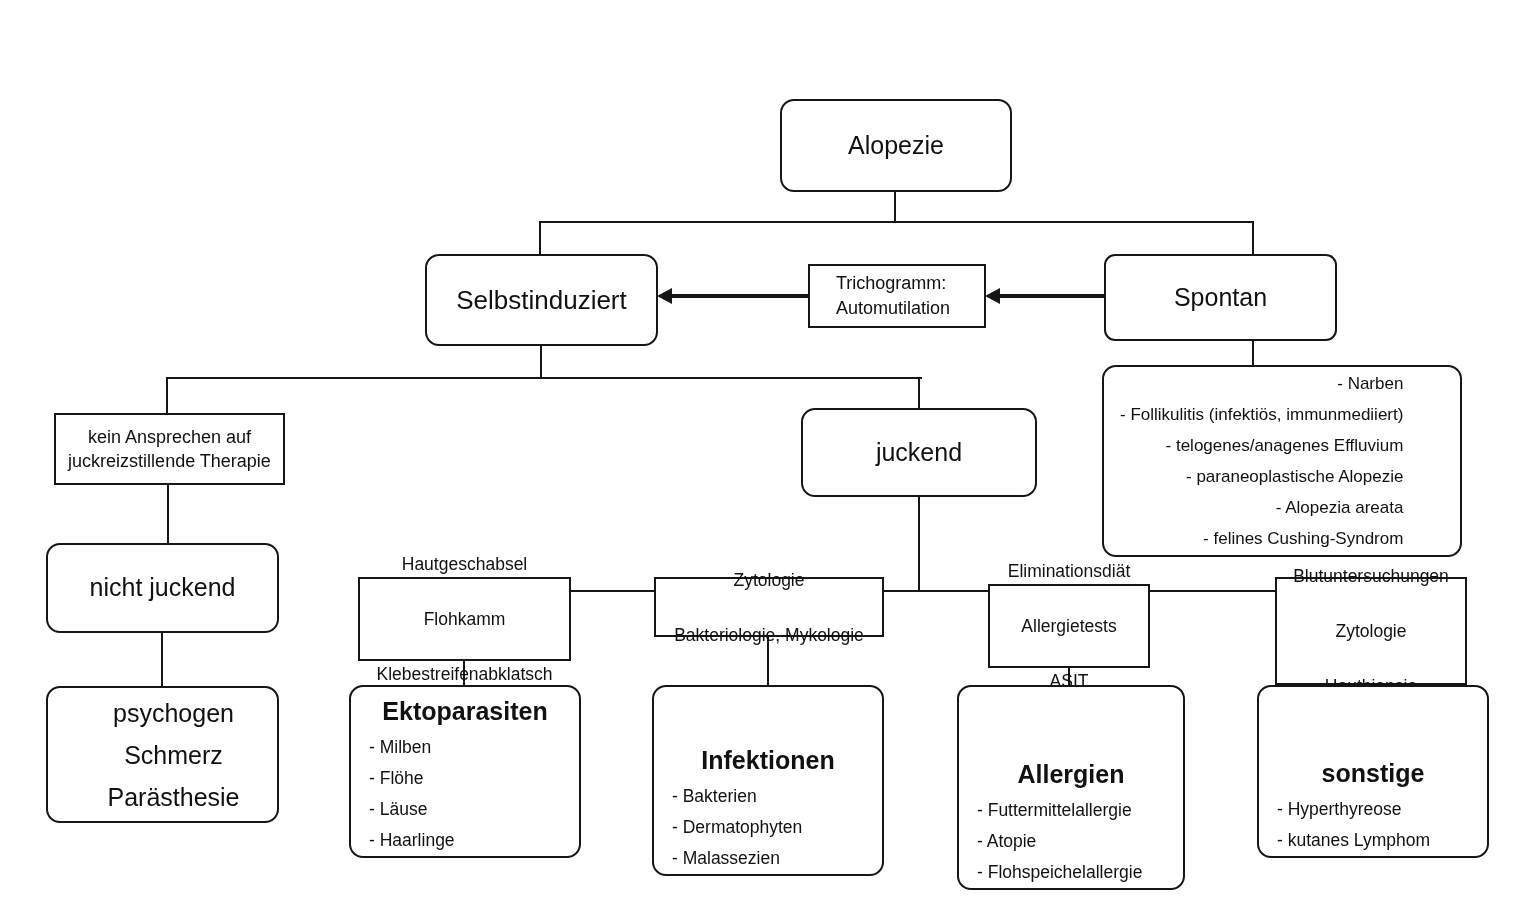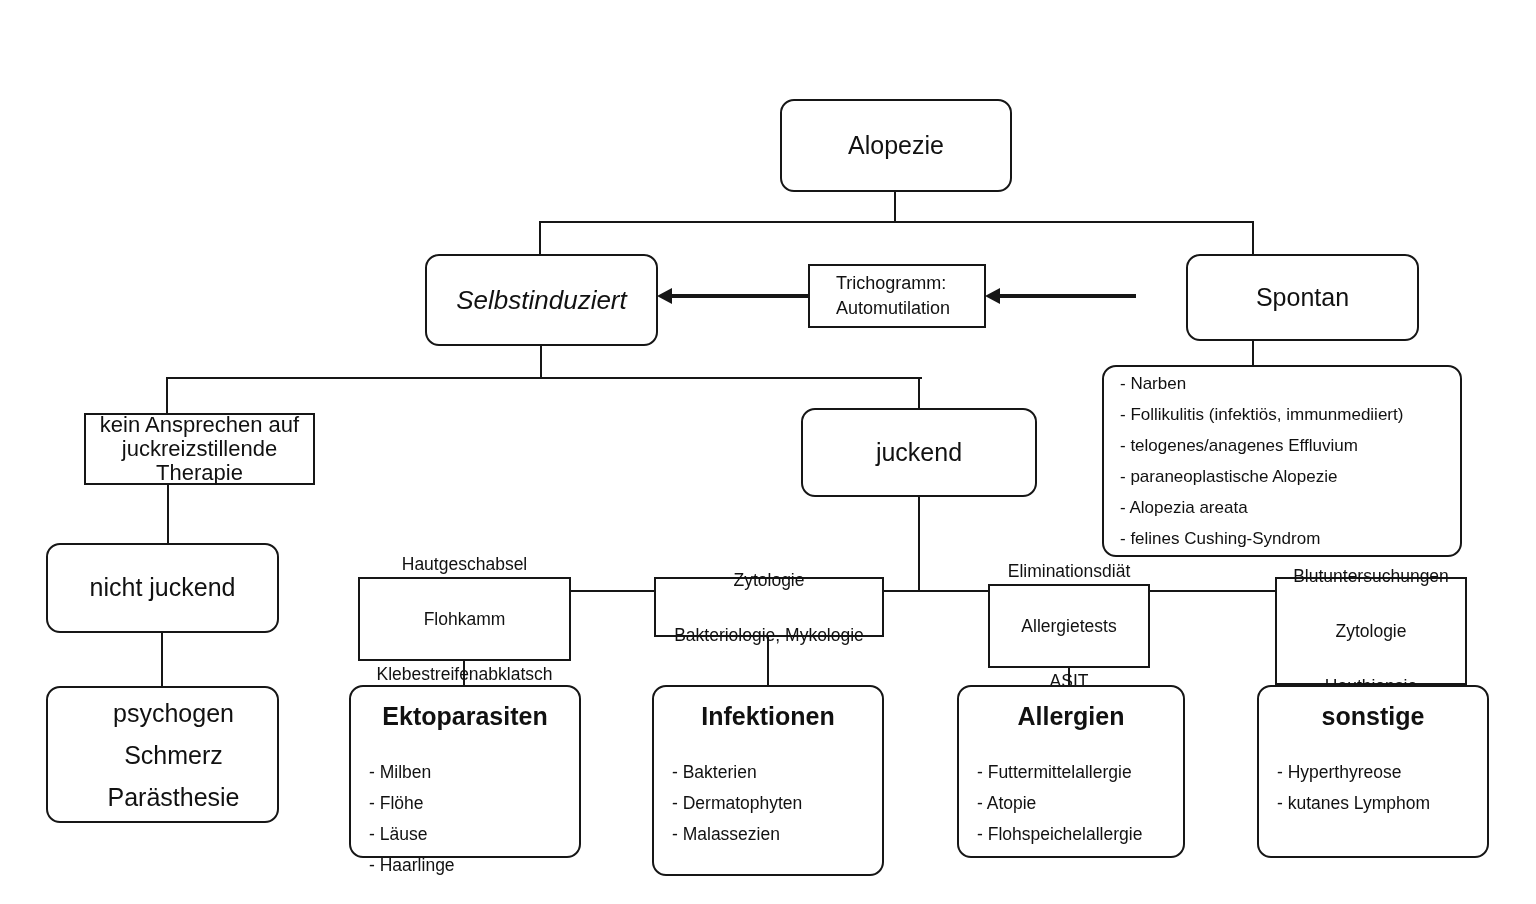--- a/index.html
+++ b/index.html
@@ -12,25 +12,25 @@
     display:flex;flex-direction:column;align-items:center;justify-content:center;
     text-align:center;line-height:1.25;
   }
   .rounded{border-radius:14px;border-width:2.4px;}
   .hline,.vline{position:absolute;background:#161616;}
   .arrow-line{position:absolute;background:#161616;height:4px;}
   .arrow-head{position:absolute;width:0;height:0;border-top:8px solid transparent;
     border-bottom:8px solid transparent;border-right:15px solid #161616;}
   .fs-lg{font-size:25px;}
   .fs-xl{font-size:26px;}
-  .fs-sm{font-size:22px;margin-left:30px;}
+  .fs-sm{font-size:18px;}
   .list-box{align-items:flex-start;justify-content:center;text-align:left;}
   .list-box ul{list-style:none;margin:0;padding:0 10px 0 16px;}
   .list-box li{font-size:17px;line-height:31px;white-space:nowrap;}
-  .leaf-box{justify-content:flex-start;padding-top:10px;gap:20px;}
+  .leaf-box{justify-content:flex-end;padding-top:10px;}
   .leaf-title{font-size:25px;font-weight:bold;line-height:38px;}
   .leaf-box ul{list-style:none;margin:2px 0 0 0;padding:0 8px 0 18px;align-self:flex-start;text-align:left;}
   .leaf-box li{font-size:17.5px;line-height:31px;white-space:nowrap;}
   .method-box{font-size:17.5px;line-height:26px;gap:29px;}
   .tricho{align-items:flex-start;text-align:left;padding-left:26px;font-size:18px;line-height:25px;}
 </style>
 </head>
 <body>
 
 <div id="canvas">
@@ -62,34 +62,34 @@
 
   <div class="vline" style="left:463px;top:661px;width:2px;height:25px;"></div>
   <div class="vline" style="left:767px;top:636px;width:2px;height:50px;"></div>
   <div class="vline" style="left:1068px;top:661px;width:2px;height:25px;"></div>
   <div class="vline" style="left:1370px;top:661px;width:2px;height:25px;"></div>
 
   <div class="box rounded fs-lg" style="left:780px;top:99px;width:232px;height:93px;">
     <span>Alopezie</span>
   </div>
 
-  <div class="box rounded fs-xl" style="left:425px;top:254px;width:233px;height:92px;font-style:italic;">
+  <div class="box rounded fs-xl" style="left:425px;top:254px;width:233px;height:92px;">
     <span>Selbstinduziert</span>
   </div>
 
   <div class="box tricho" style="left:808px;top:264px;width:178px;height:64px;">
     <span>Trichogramm:</span>
     <span>Automutilation</span>
   </div>
 
-  <div class="box rounded fs-lg" style="left:1186px;top:254px;width:233px;height:87px;">
+  <div class="box rounded fs-lg" style="left:1104px;top:254px;width:233px;height:87px;border-radius:11px;">
     <span>Spontan</span>
   </div>
 
-  <div class="box rounded list-box" style="left:1102px;top:365px;width:360px;height:192px;">
+  <div class="box rounded list-box" style="left:1102px;top:365px;width:360px;height:192px;text-align:right;">
     <ul>
       <li>- Narben</li>
       <li>- Follikulitis (infektiös, immunmediiert)</li>
       <li>- telogenes/anagenes Effluvium</li>
       <li>- paraneoplastische Alopezie</li>
       <li>- Alopezia areata</li>
       <li>- felines Cushing-Syndrom</li>
     </ul>
   </div>
 
@@ -147,21 +147,21 @@
 
   <div class="box rounded leaf-box" style="left:652px;top:685px;width:232px;height:191px;">
     <span class="leaf-title">Infektionen</span>
     <ul>
       <li>- Bakterien</li>
       <li>- Dermatophyten</li>
       <li>- Malassezien</li>
     </ul>
   </div>
 
-  <div class="box rounded leaf-box" style="left:957px;top:685px;width:228px;height:173px;">
+  <div class="box rounded leaf-box" style="left:957px;top:685px;width:228px;height:205px;">
     <span class="leaf-title">Allergien</span>
     <ul>
       <li>- Futtermittelallergie</li>
       <li>- Atopie</li>
       <li>- Flohspeichelallergie</li>
     </ul>
   </div>
 
   <div class="box rounded leaf-box" style="left:1257px;top:685px;width:232px;height:173px;">
     <span class="leaf-title">sonstige</span>

